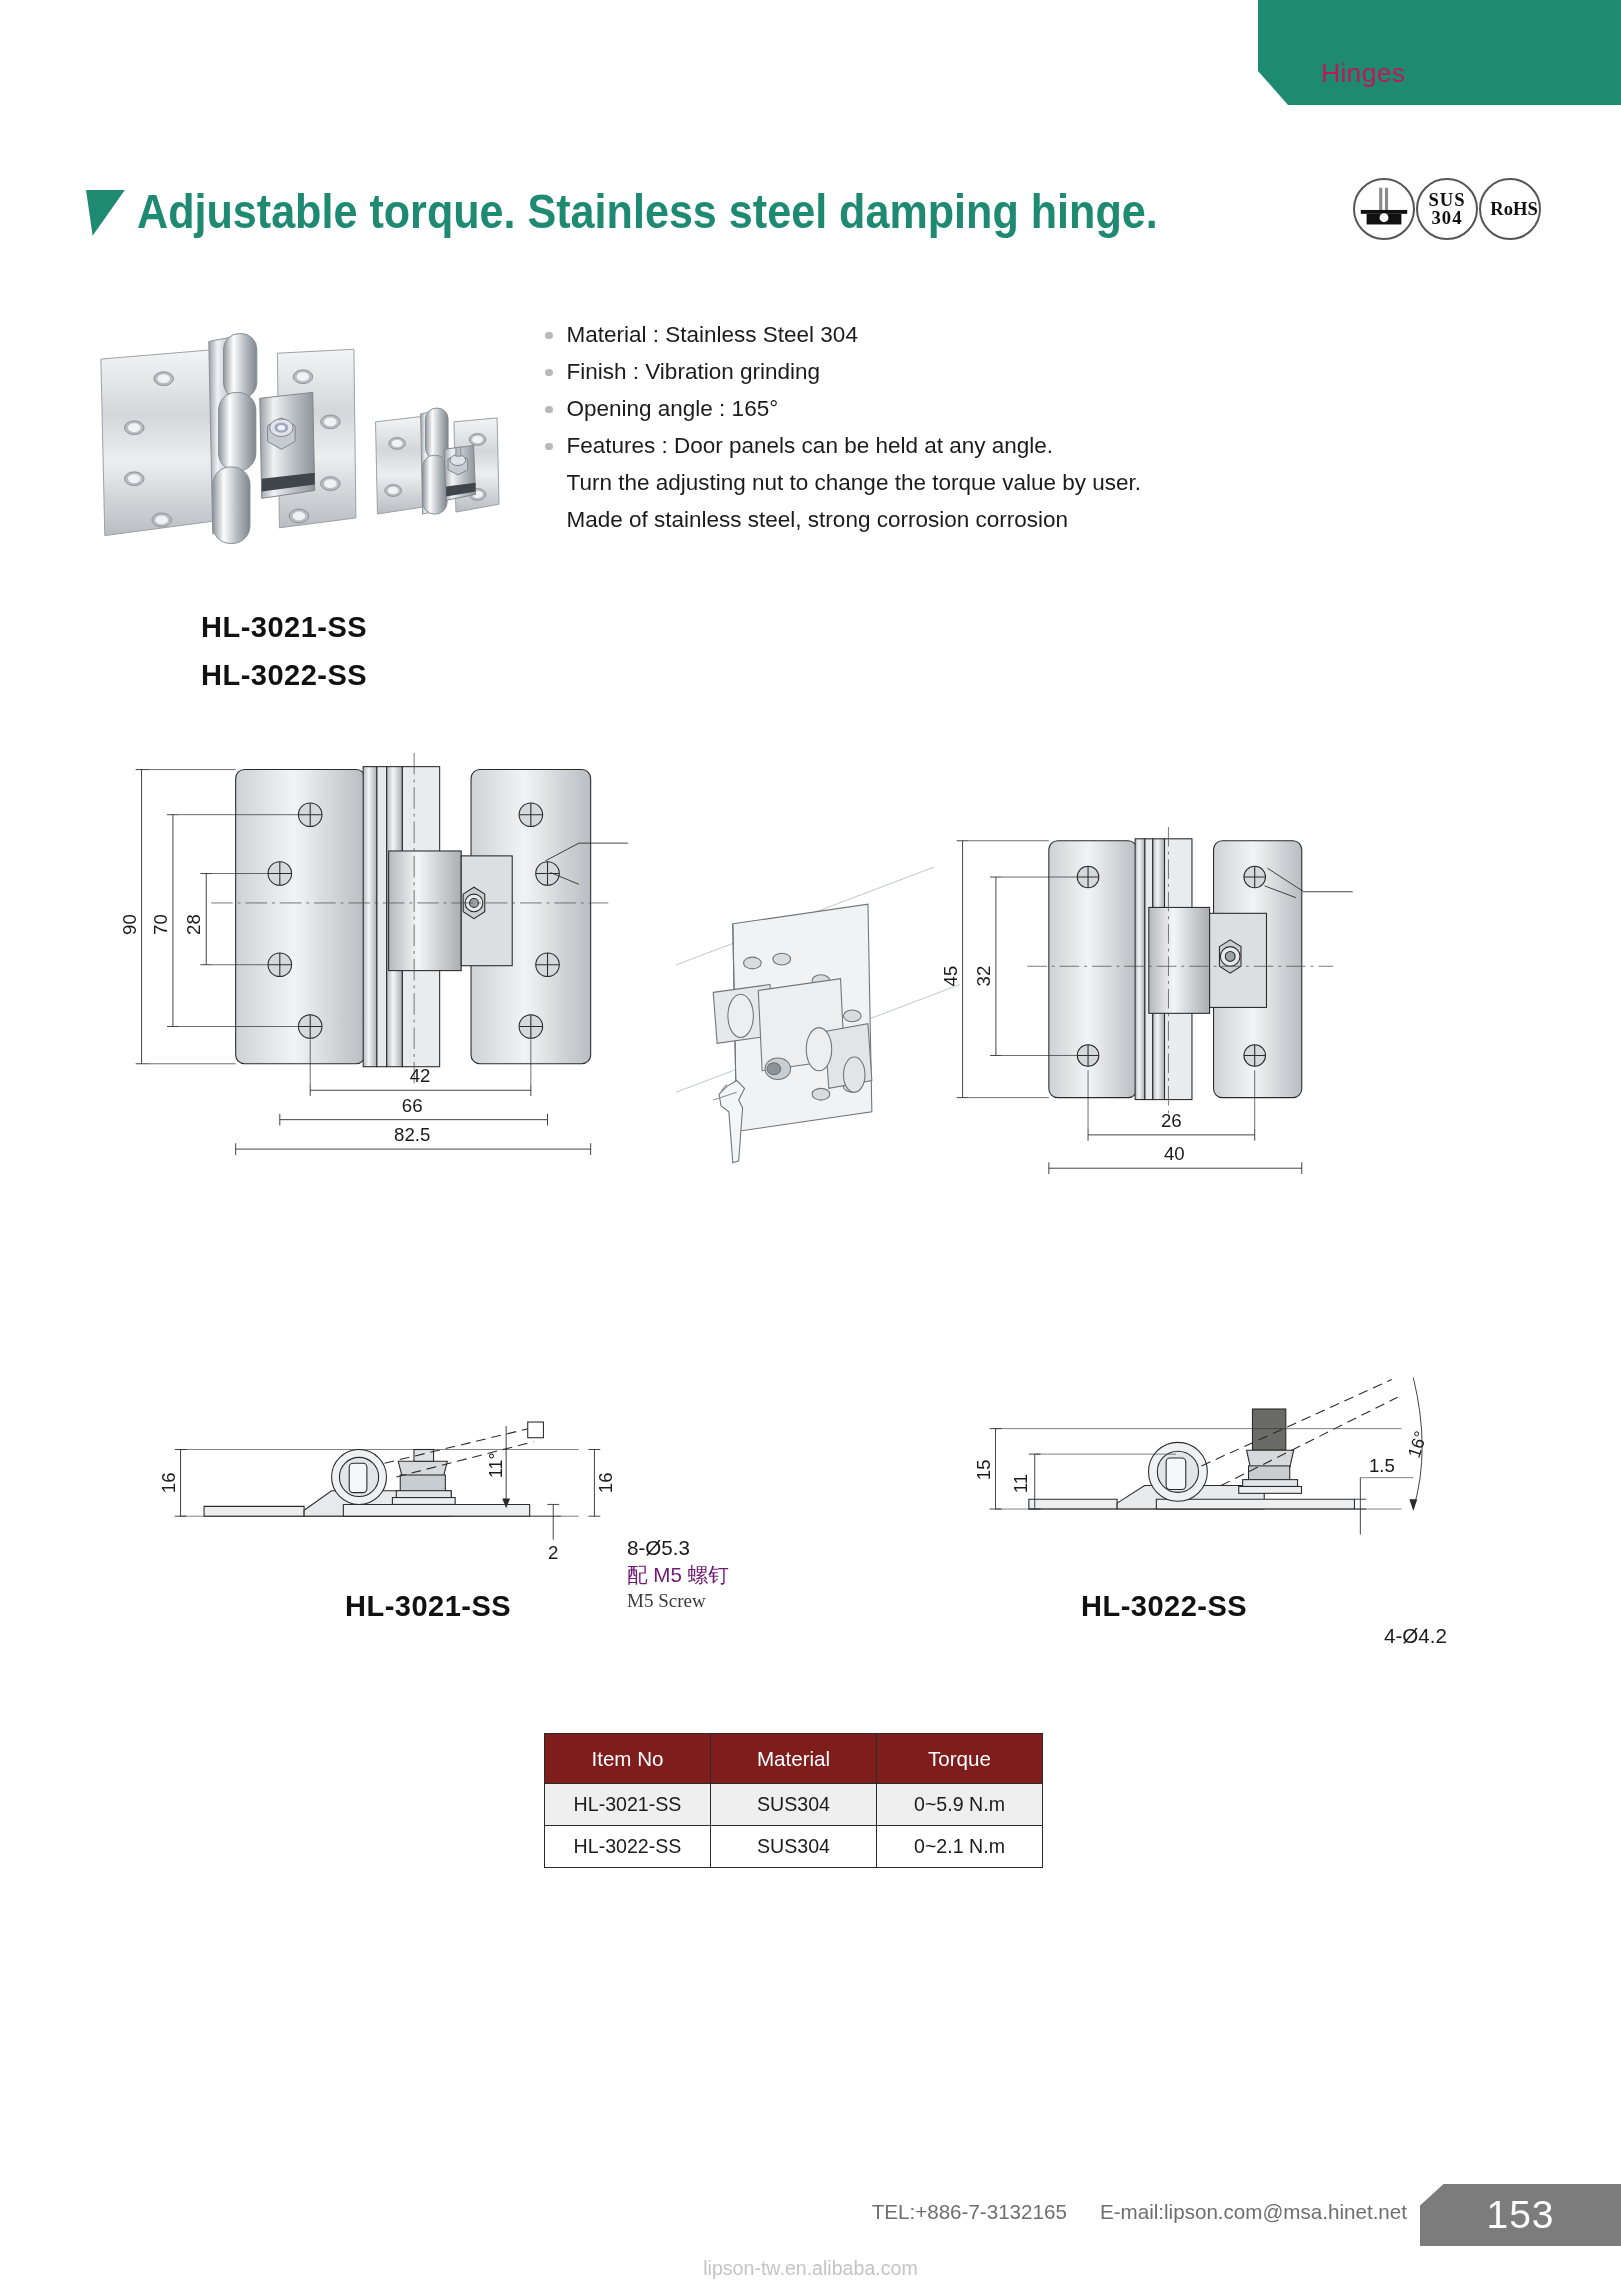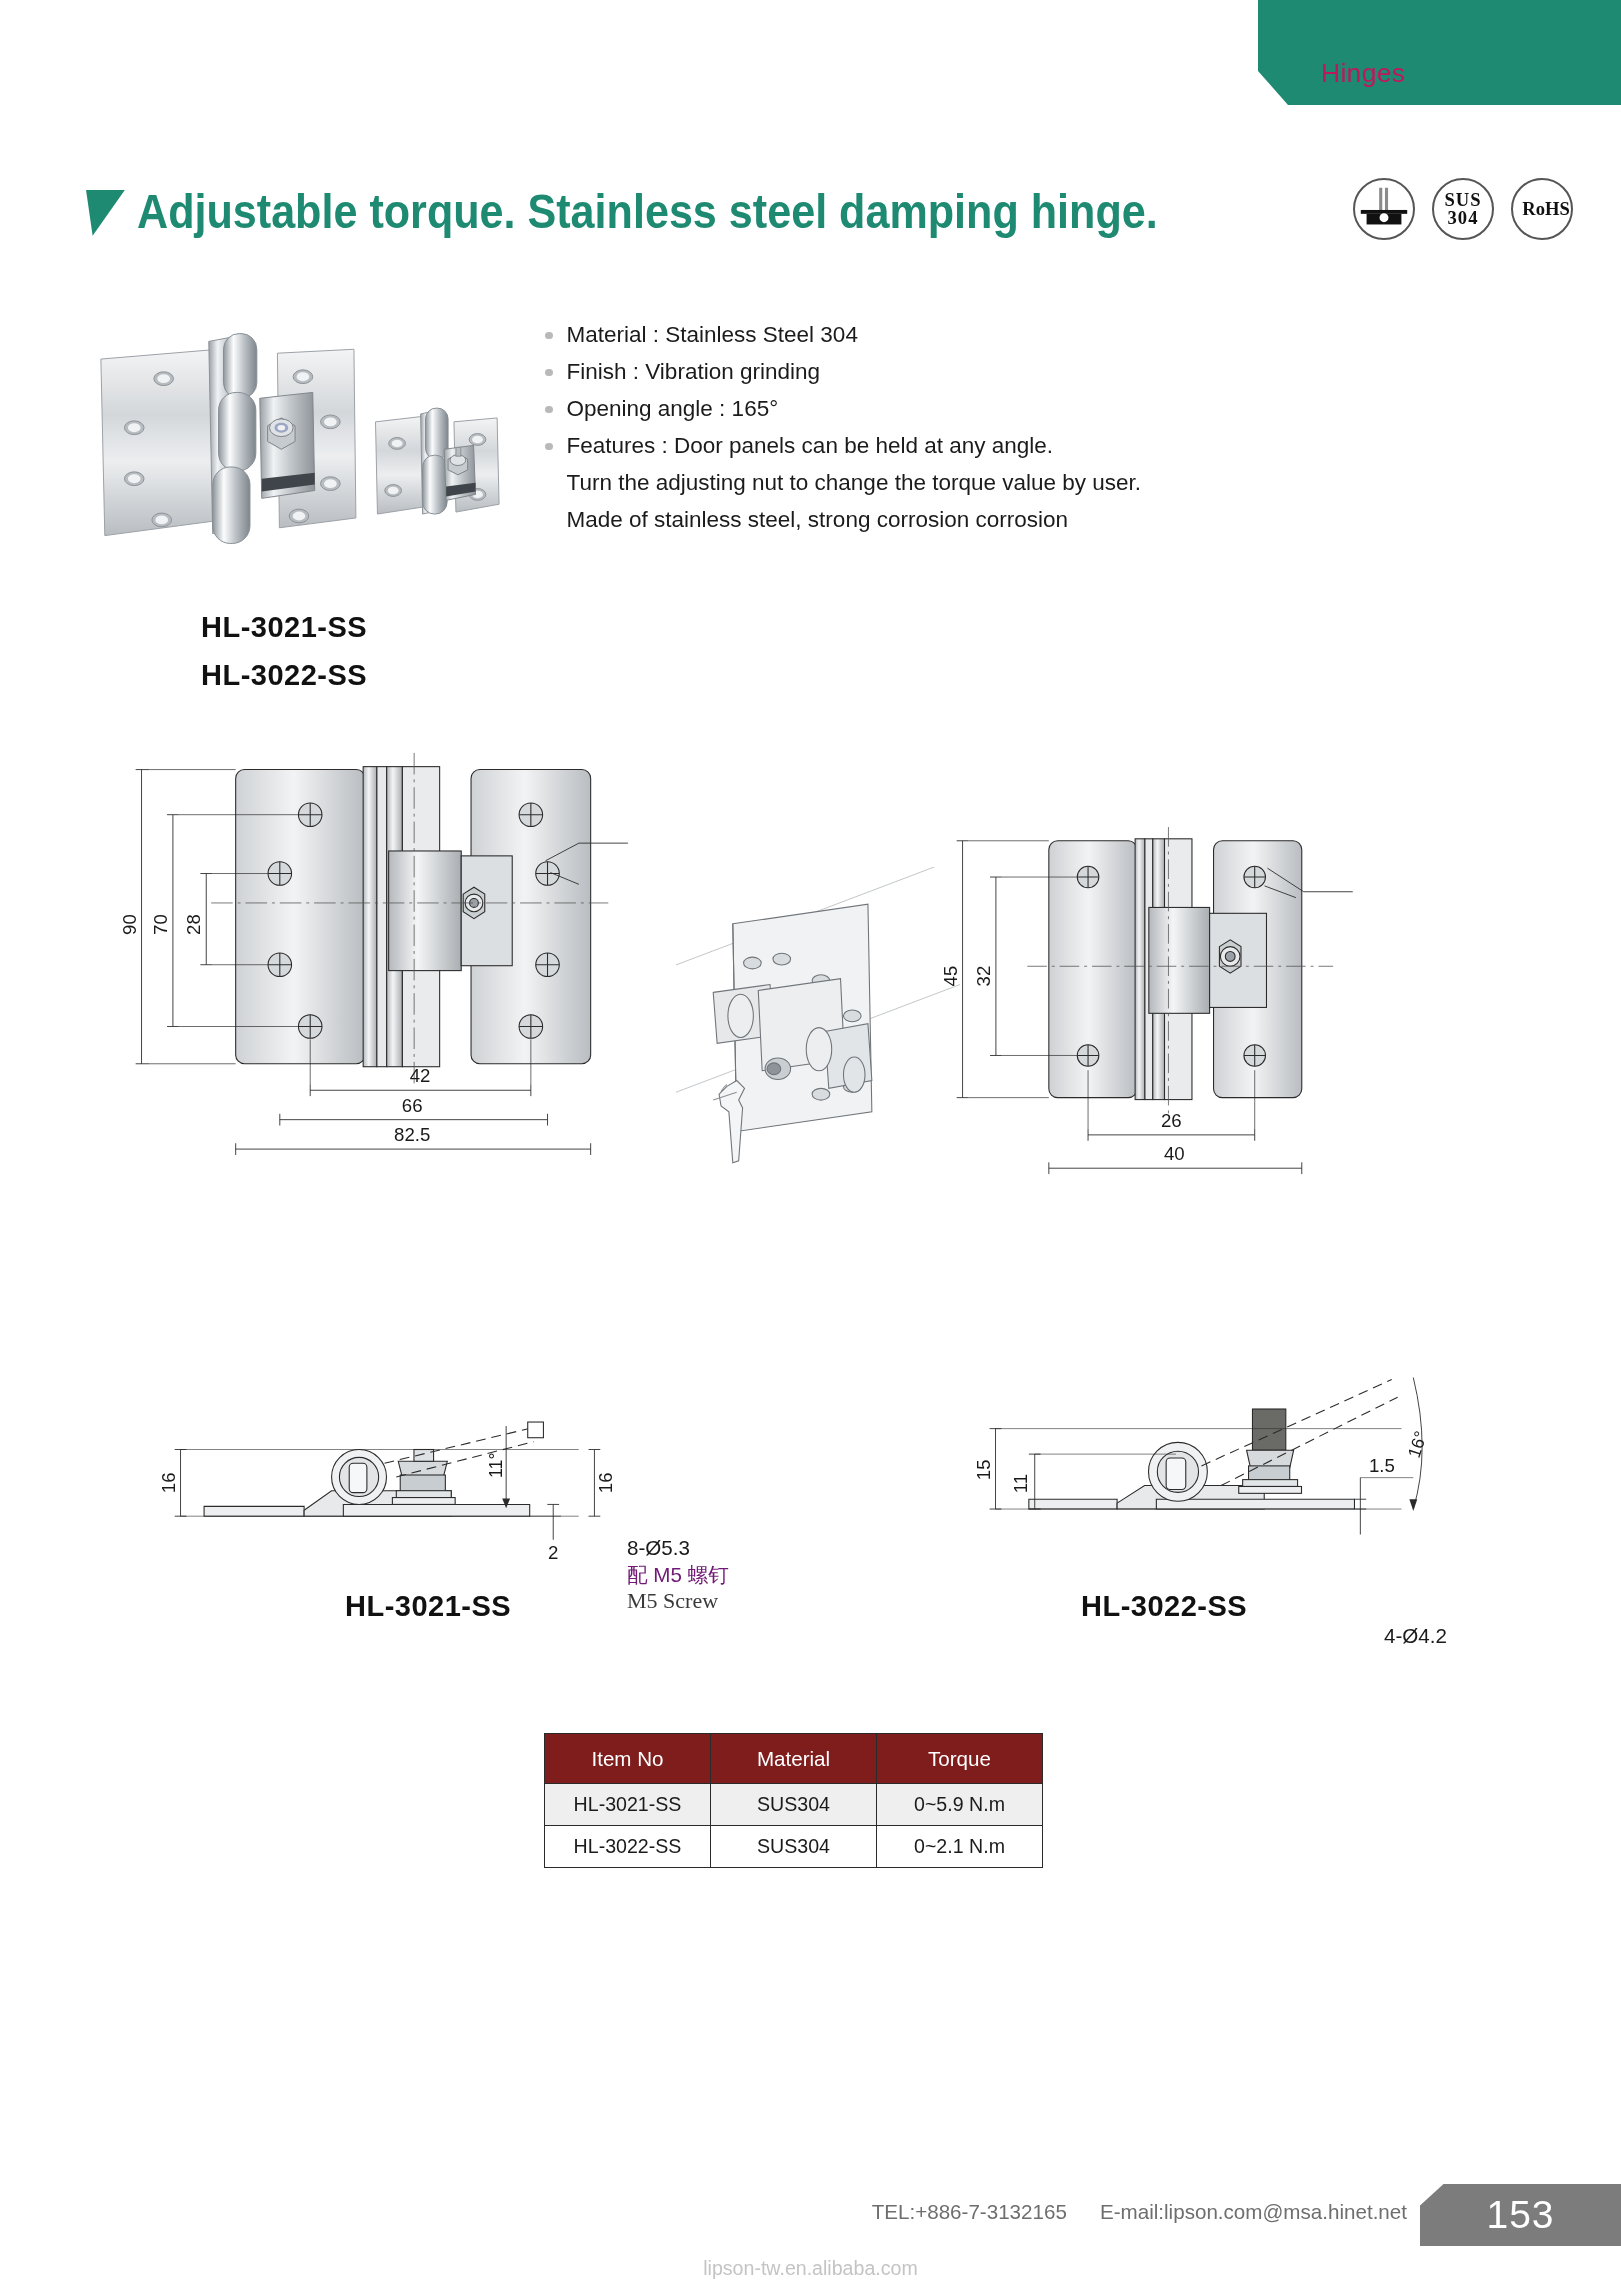--- a/index.html
+++ b/index.html
@@ -32,21 +32,21 @@
     background:#1f8a72;
     clip-path: polygon(0 0, 100% 0, 17% 100%);
   }
   .main-title {
     position:absolute; left:51px; top:0;
     font-size:49px; font-weight:bold; color:#1f8a72;
     font-family:"Liberation Sans Narrow","Liberation Sans",sans-serif;
     transform:scaleX(.88); transform-origin:left center;
     white-space:nowrap; line-height:59px;
   }
-  .badges { position:absolute; left:1267px; top:-3.9px; display:flex; gap:17px; }
+  .badges { position:absolute; left:1267px; top:-3.9px; display:flex; gap:1px; }
   .badge {
     width:62px; height:62px; border-radius:50%;
     border:2px solid #555; box-sizing:border-box;
     display:flex; align-items:center; justify-content:center;
     position:relative; overflow:hidden; background:#fff;
   }
   .badge-sus { flex-direction:column; line-height:1; }
   .badge-sus span {
     font-family:"Liberation Serif", serif; font-weight:bold;
     font-size:18.6px; color:#111; letter-spacing:1px;
@@ -89,21 +89,21 @@
     letter-spacing:0.5px;
   }
   .cap-left  { left:345px; top:1590px; }
   .cap-right { left:1081px; top:1590px; }
 
   .callout {
     position:absolute; line-height:26.5px; white-space:nowrap;
   }
   .callout .l1 { font-size:20.6px; color:#1a1a1a; }
   .callout .l2 { font-size:20.6px; color:#701a75; }
-  .callout .l3 { font-size:22px; color:#3a3a3a; font-family:"Liberation Serif",serif; }
+  .callout .l3 { font-size:19px; color:#3a3a3a; font-family:"Liberation Serif",serif; }
 
   
   .spec-table {
     position:absolute; left:544px; top:1733px;
     border-collapse:collapse;
   }
   .spec-table th {
     background:#7f1d1d; color:#fff; font-weight:normal;
     font-size:20.6px; padding:12.7px 0; width:165px;
     border:1px solid #2a2a2a;

